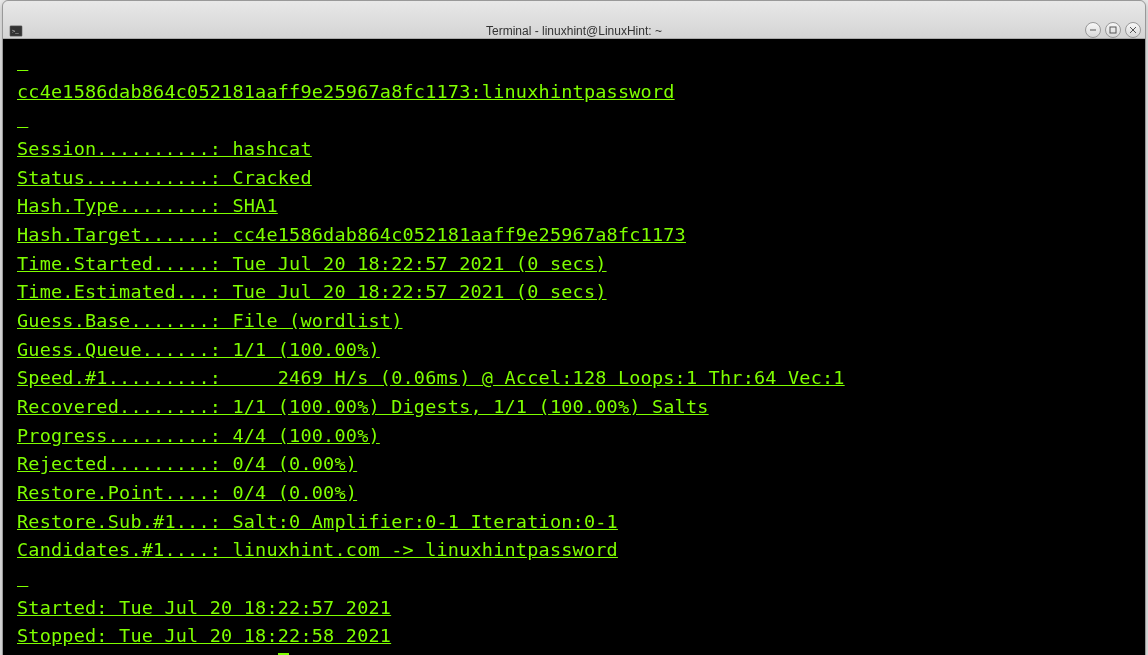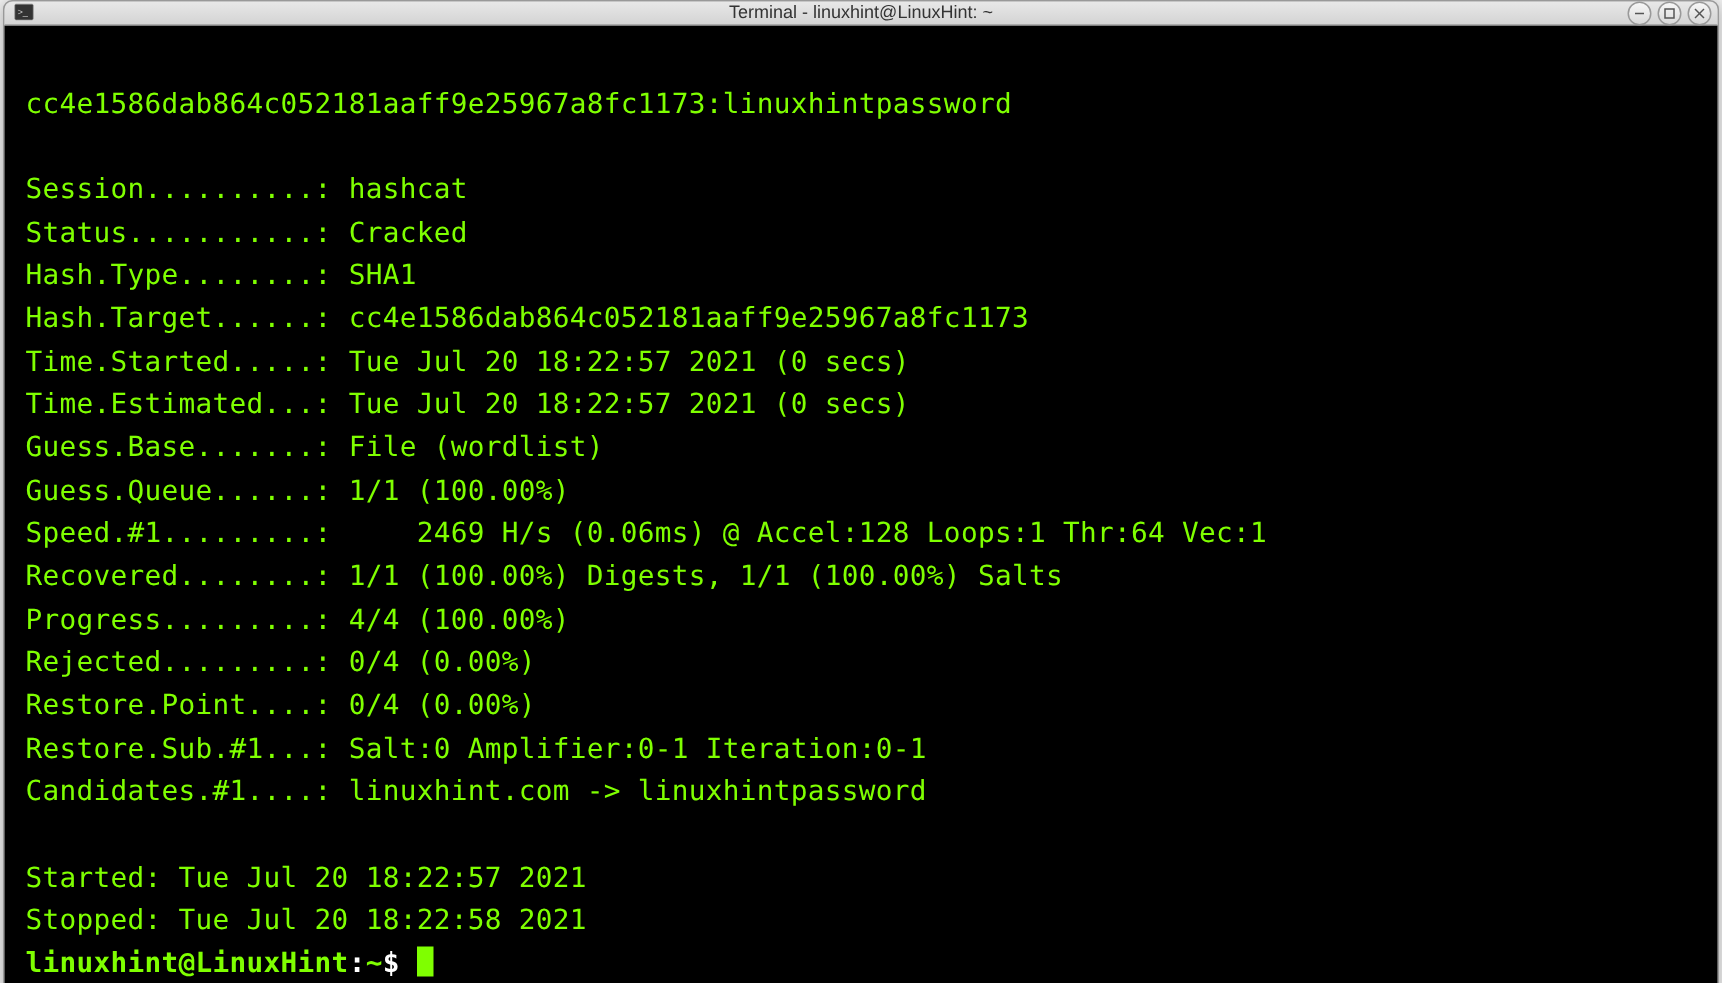--- a/index.html
+++ b/index.html
@@ -17,25 +17,25 @@
       width: 1148px;
     }
     .window {
       width: 1144px;
       background: #dcdcdc;
       border: 1px solid #999;
       border-radius: 6px;
       box-shadow: 0 2px 10px rgba(0,0,0,0.3);
     }
     .titlebar {
-      height: 16px;
+      height: 38px;
       background: linear-gradient(to bottom, #e8e8e8, #d4d4d4);
       border-bottom: 1px solid #aaa;
       display: flex;
-      align-items: flex-start;
+      align-items: flex-end;
       justify-content: center;
       position: relative;
       border-radius: 6px 6px 0 0;
       font-size: 12px;
       color: #333;
     }
     .titlebar-icon {
       position: absolute;
       left: 6px;
       width: 14px;
@@ -85,21 +85,21 @@
     .prompt-colon { color: #fff; font-weight: bold; }
     .prompt-dollar { color: #fff; font-weight: bold; }
     .cursor {
       display: inline-block;
       width: 11px;
       height: 20px;
       background: #7fff00;
       vertical-align: text-bottom;
       margin-bottom: 2px;
     }
-    .line { display: block; }
+    .line { display: block; text-decoration: underline; }
   </style>
 </head>
 <body>
 
 <div class="window">
   <div class="titlebar">
     <div class="titlebar-icon">
       <svg viewBox="0 0 16 16">
           <rect x="1" y="2" width="14" height="12" rx="1" fill="#333" stroke="#888" stroke-width="0.5"></rect>
           <text x="3" y="10" font-size="7" fill="#ccc">&gt;_</text>

